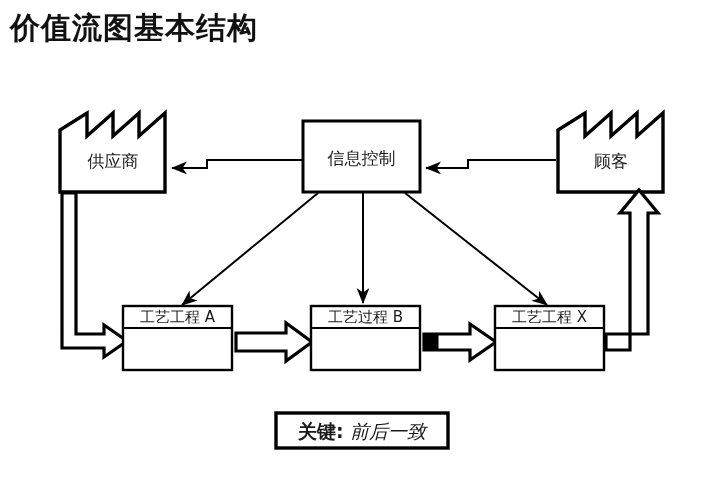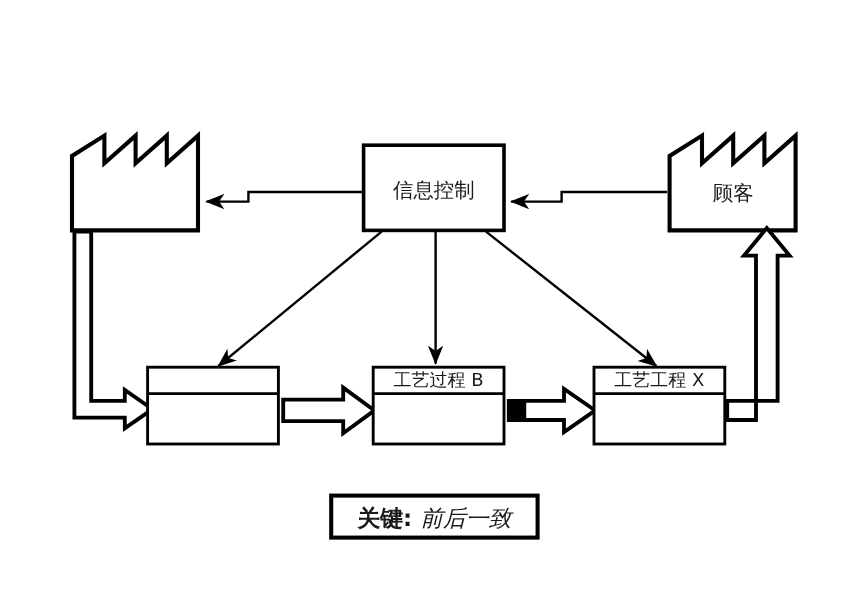--- a/index.html
+++ b/index.html
@@ -65,20 +65,21 @@
   .lbl-key .key-em {
     font-style: italic;
     font-weight: normal;
   }
 </style>
 </head>
 <body>
 
 <div id="stage">
 
+  <div class="title">价值流图基本结构</div>
 
   <svg id="diagram" viewBox="0 0 722 500">
     <defs>
       <marker id="thinArrow" markerWidth="9" markerHeight="9" refX="7.5" refY="3.2" orient="auto" markerUnits="strokeWidth">
         <path d="M0,0 L8,3.2 L0,6.4 L2.2,3.2 Z" fill="#000000"></path>
       </marker>
     </defs>
 
     <g>
       <path d="M60,192 L60,130 L87,113 L87,136 L113,113 L113,136 L139,113 L139,136 L165,113 L165,192 Z" fill="#ffffff" stroke="#000000" stroke-width="3.4" stroke-linejoin="miter"></path>
@@ -174,25 +175,27 @@
     <g>
       <rect x="495" y="306" width="109" height="64" fill="#ffffff" stroke="#000000" stroke-width="2.4"></rect>
       <line x1="495" y1="328" x2="604" y2="328" stroke="#000000" stroke-width="2.2"></line>
     </g>
 
     <g>
       <rect x="276" y="413" width="172" height="35" fill="#ffffff" stroke="#000000" stroke-width="3.4"></rect>
     </g>
   </svg>
 
+  <div class="lbl lbl-factory" style="left:58px; top:150px; width:110px;">供应商</div>
 
   <div class="lbl lbl-info" style="left:303px; top:147px; width:117px;">信息控制</div>
 
   <div class="lbl lbl-factory" style="left:556px; top:150px; width:110px;">顾客</div>
 
+  <div class="lbl lbl-proc" style="left:123px; top:308px; width:109px;">工艺工程 A</div>
 
   <div class="lbl lbl-proc" style="left:311px; top:308px; width:109px;">工艺过程 B</div>
 
   <div class="lbl lbl-proc" style="left:495px; top:308px; width:109px;text-align:center;">工艺工程 X</div>
 
   <div class="lbl lbl-key" style="left:276px; top:419px; width:172px;">
     <span>关键:</span>
     <span class="key-em">前后一致</span>
   </div>
 

